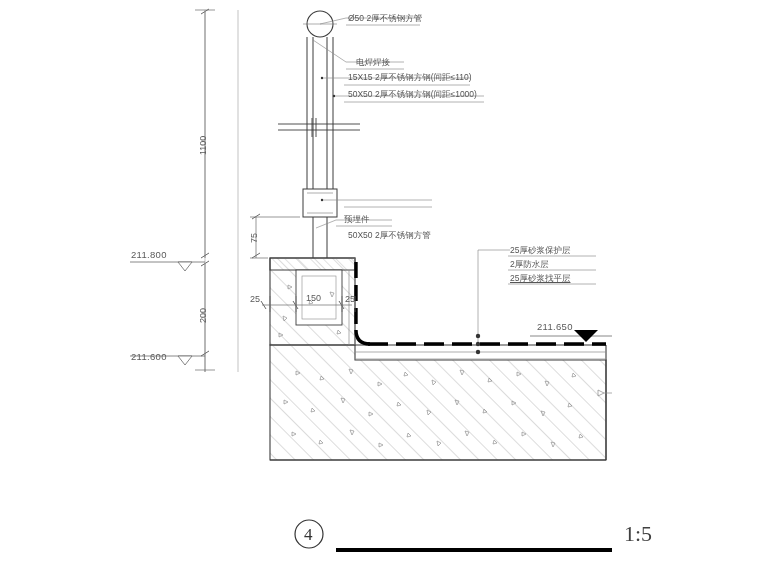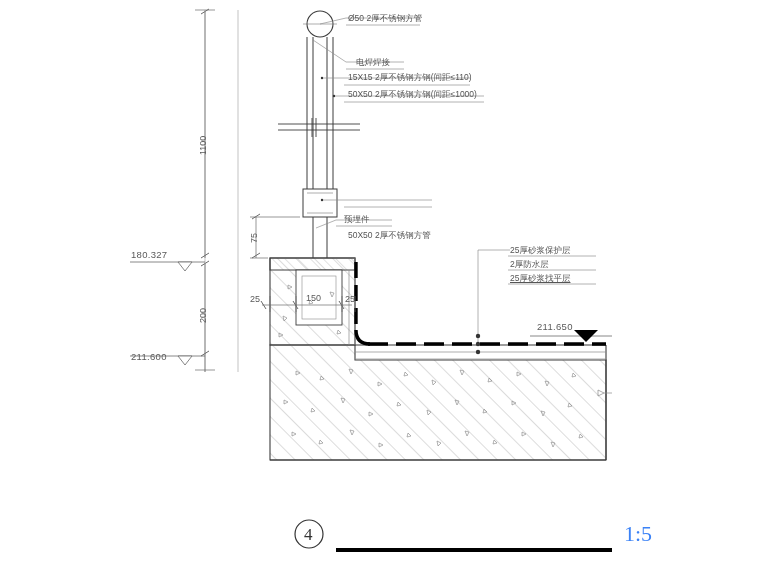--- a/index.html
+++ b/index.html
@@ -59,21 +59,21 @@
     font-family: "DejaVu Sans", "Liberation Sans", sans-serif;
     font-size: 25px;
     color: #1a1a1a;
     white-space: nowrap;
     letter-spacing: 1px;
   }
   .title-scale {
     position: absolute;
     font-family: "Liberation Serif", serif;
     font-size: 22px;
-    color: #3b82f6;
+    color: #404040;
     white-space: nowrap;
   }
   .title-num {
     position: absolute;
     font-family: "Liberation Serif", serif;
     font-size: 17px;
     color: #333333;
   }
 </style>
 </head>
@@ -342,21 +342,21 @@
   <div class="lbl lbl-note" style="left:348px; top:90px;">50X50 2厚不锈钢方钢(间距≤1000)</div>
 
   <div class="lbl lbl-note" style="left:348px; top:195px;margin-top:36px;">50X50 2厚不锈钢方管</div>
 
   <div class="lbl lbl-note" style="left:344px; top:215px;font-family:Liberation Serif, serif;">预埋件</div>
 
   <div class="lbl lbl-note" style="left:510px; top:246px;">25厚砂浆保护层</div>
   <div class="lbl lbl-note" style="left:510px; top:260px;">2厚防水层</div>
   <div class="lbl lbl-note" style="left:510px; top:274px;text-decoration:underline;">25厚砂浆找平层</div>
 
-  <div class="lbl lbl-elev" style="left:131px; top:250px;">180.327</div>
+  <div class="lbl lbl-elev" style="left:131px; top:250px;">211.800</div>
   <div class="lbl lbl-elev" style="left:131px; top:344px;margin-top:8px;">211.600</div>
   <div class="lbl lbl-elev" style="left:537px; top:322px;">211.650</div>
 
   <div class="lbl lbl-dim lbl-rot" style="left:199px; top:155px;">1100</div>
   <div class="lbl lbl-dim lbl-rot" style="left:199px; top:323px;">200</div>
   <div class="lbl lbl-dim lbl-rot" style="left:250px; top:243px;">75</div>
 
   <div class="lbl lbl-dim" style="left:250px; top:295px;">25</div>
   <div class="lbl lbl-dim" style="left:306px; top:294px;">150</div>
   <div class="lbl lbl-dim" style="left:345px; top:295px;">25</div>

